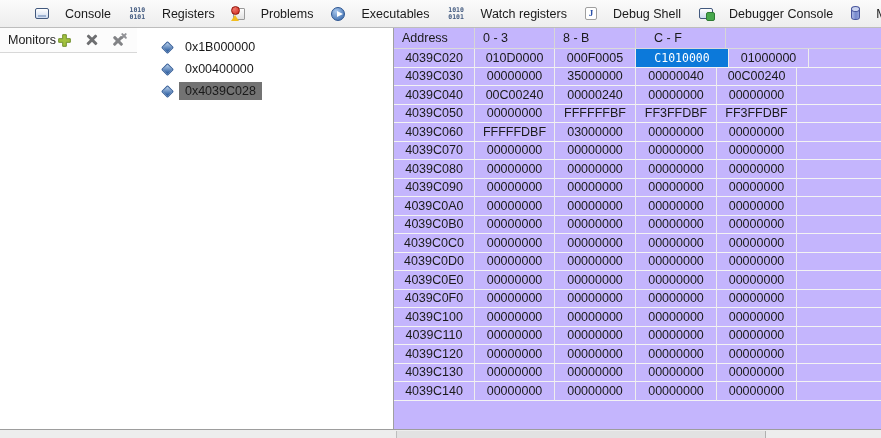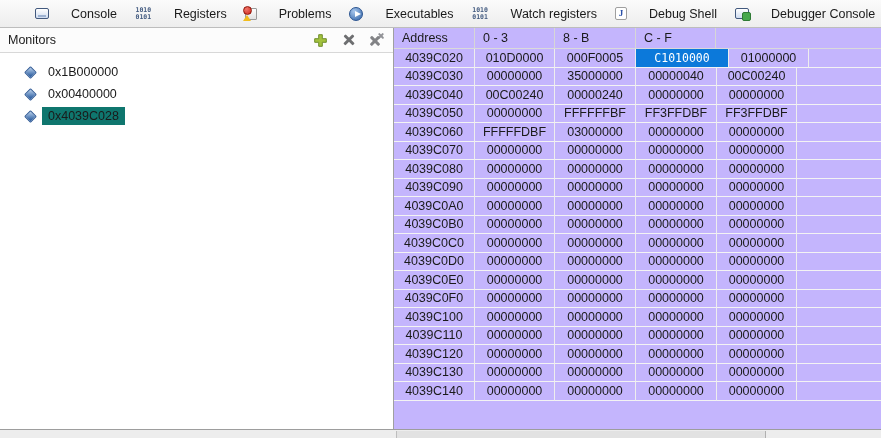--- a/index.html
+++ b/index.html
@@ -9,34 +9,34 @@
     font-family:"Liberation Sans", sans-serif; font-size:12.5px; color:#1a1a1a;
     background:#fff; overflow:hidden;
     box-shadow: inset 2px 0 0 #ececec, inset 0 1px 0 #e3e3e3;
   }
   
   .top-tabbar {
     height:28px; display:flex; align-items:stretch;
     background:linear-gradient(#fbfbfb,#ededed);
     border-bottom:1px solid #bdbdbd; padding-left:26px;
   }
-  .vtab { display:flex; align-items:center; gap:22px; padding:0 9px; white-space:nowrap; cursor:default; }
+  .vtab { display:flex; align-items:center; gap:16px; padding:0 9px; white-space:nowrap; cursor:default; }
   
   .body { display:flex; height:401px; }
-  .left-panel { width:394px; border-right:1px solid #a0a0a0; background:#fff; display:flex; flex-direction:column; }
+  .left-panel { width:394px; border-right:1px solid #a0a0a0; background:#fff; display:flex; flex-direction:row; }
   .panel-header {
     height:25px; display:flex; align-items:center; justify-content:space-between;
     padding:0 8px 0 8px; border-bottom:1px solid #d8d8d8; background:#fcfcfc;
   }
   .panel-toolbar { display:flex; align-items:center; gap:11px; }
   .tbtn { display:inline-flex; align-items:center; justify-content:center; width:17px; height:16px; cursor:default; }
   .monitor-list { padding-top:8px; }
   .monitor-item { height:22px; display:flex; align-items:center; padding-left:26px; }
   .monitor-label { padding:2px 6px; margin-left:7px; }
-  .monitor-item.selected .monitor-label { background:#0f766e; }
+  .monitor-item.selected .monitor-label { background:#737373; }
   
   .right-panel { flex:1; display:flex; flex-direction:column; background:#fff; }
   .render-tabs { height:28px; display:flex; align-items:stretch; background:#f2f2f2; border-bottom:1px solid #b2b2b2; }
   .rtab { display:flex; align-items:center; gap:7px; padding:0 9px; white-space:nowrap; }
   .rtab.active { background:#fff; border:1px solid #a8a8a8; border-bottom:none; }
   .rtab.newr { background:#f2f2f2; border-right:1px solid #b2b2b2; }
   .rtab .close { color:#8e8e8e; font-size:10px; font-weight:bold; margin-left:6px; }
   
   .mem-table { flex:1; overflow:hidden; background:#c4b5fd; }
   .thead { display:flex; height:21px; border-bottom:1px solid #dadada; }
@@ -164,21 +164,21 @@
           </div>
         </div>
     </div>
 
     <div class="right-panel">
       <div class="mem-table">
         <div class="thead" id="memHead">
             <div class="th" style="width: 81px;">Address</div>
             <div class="th" style="width: 80px;">0 - 3</div>
             <div class="th" style="width: 81px;">8 - B</div>
-            <div class="th" style="width: 80px;">C - F</div>
+            <div class="th" style="width: 80px; margin-left: 10px;">C - F</div>
             <div class="th fill"></div>
           </div>
         <div class="tbody" id="memBody">
             <div class="trow">
               <div class="td" style="width: 81px;">4039C020</div>
               <div class="td" style="width: 80px;">010D0000</div>
               <div class="td" style="width: 81px;">000F0005</div>
               <div class="td sel" style="width: 93px; text-align: right;">C1010000</div>
               <div class="td" style="width: 80px;">01000000</div>
               <div class="td fill"></div>

